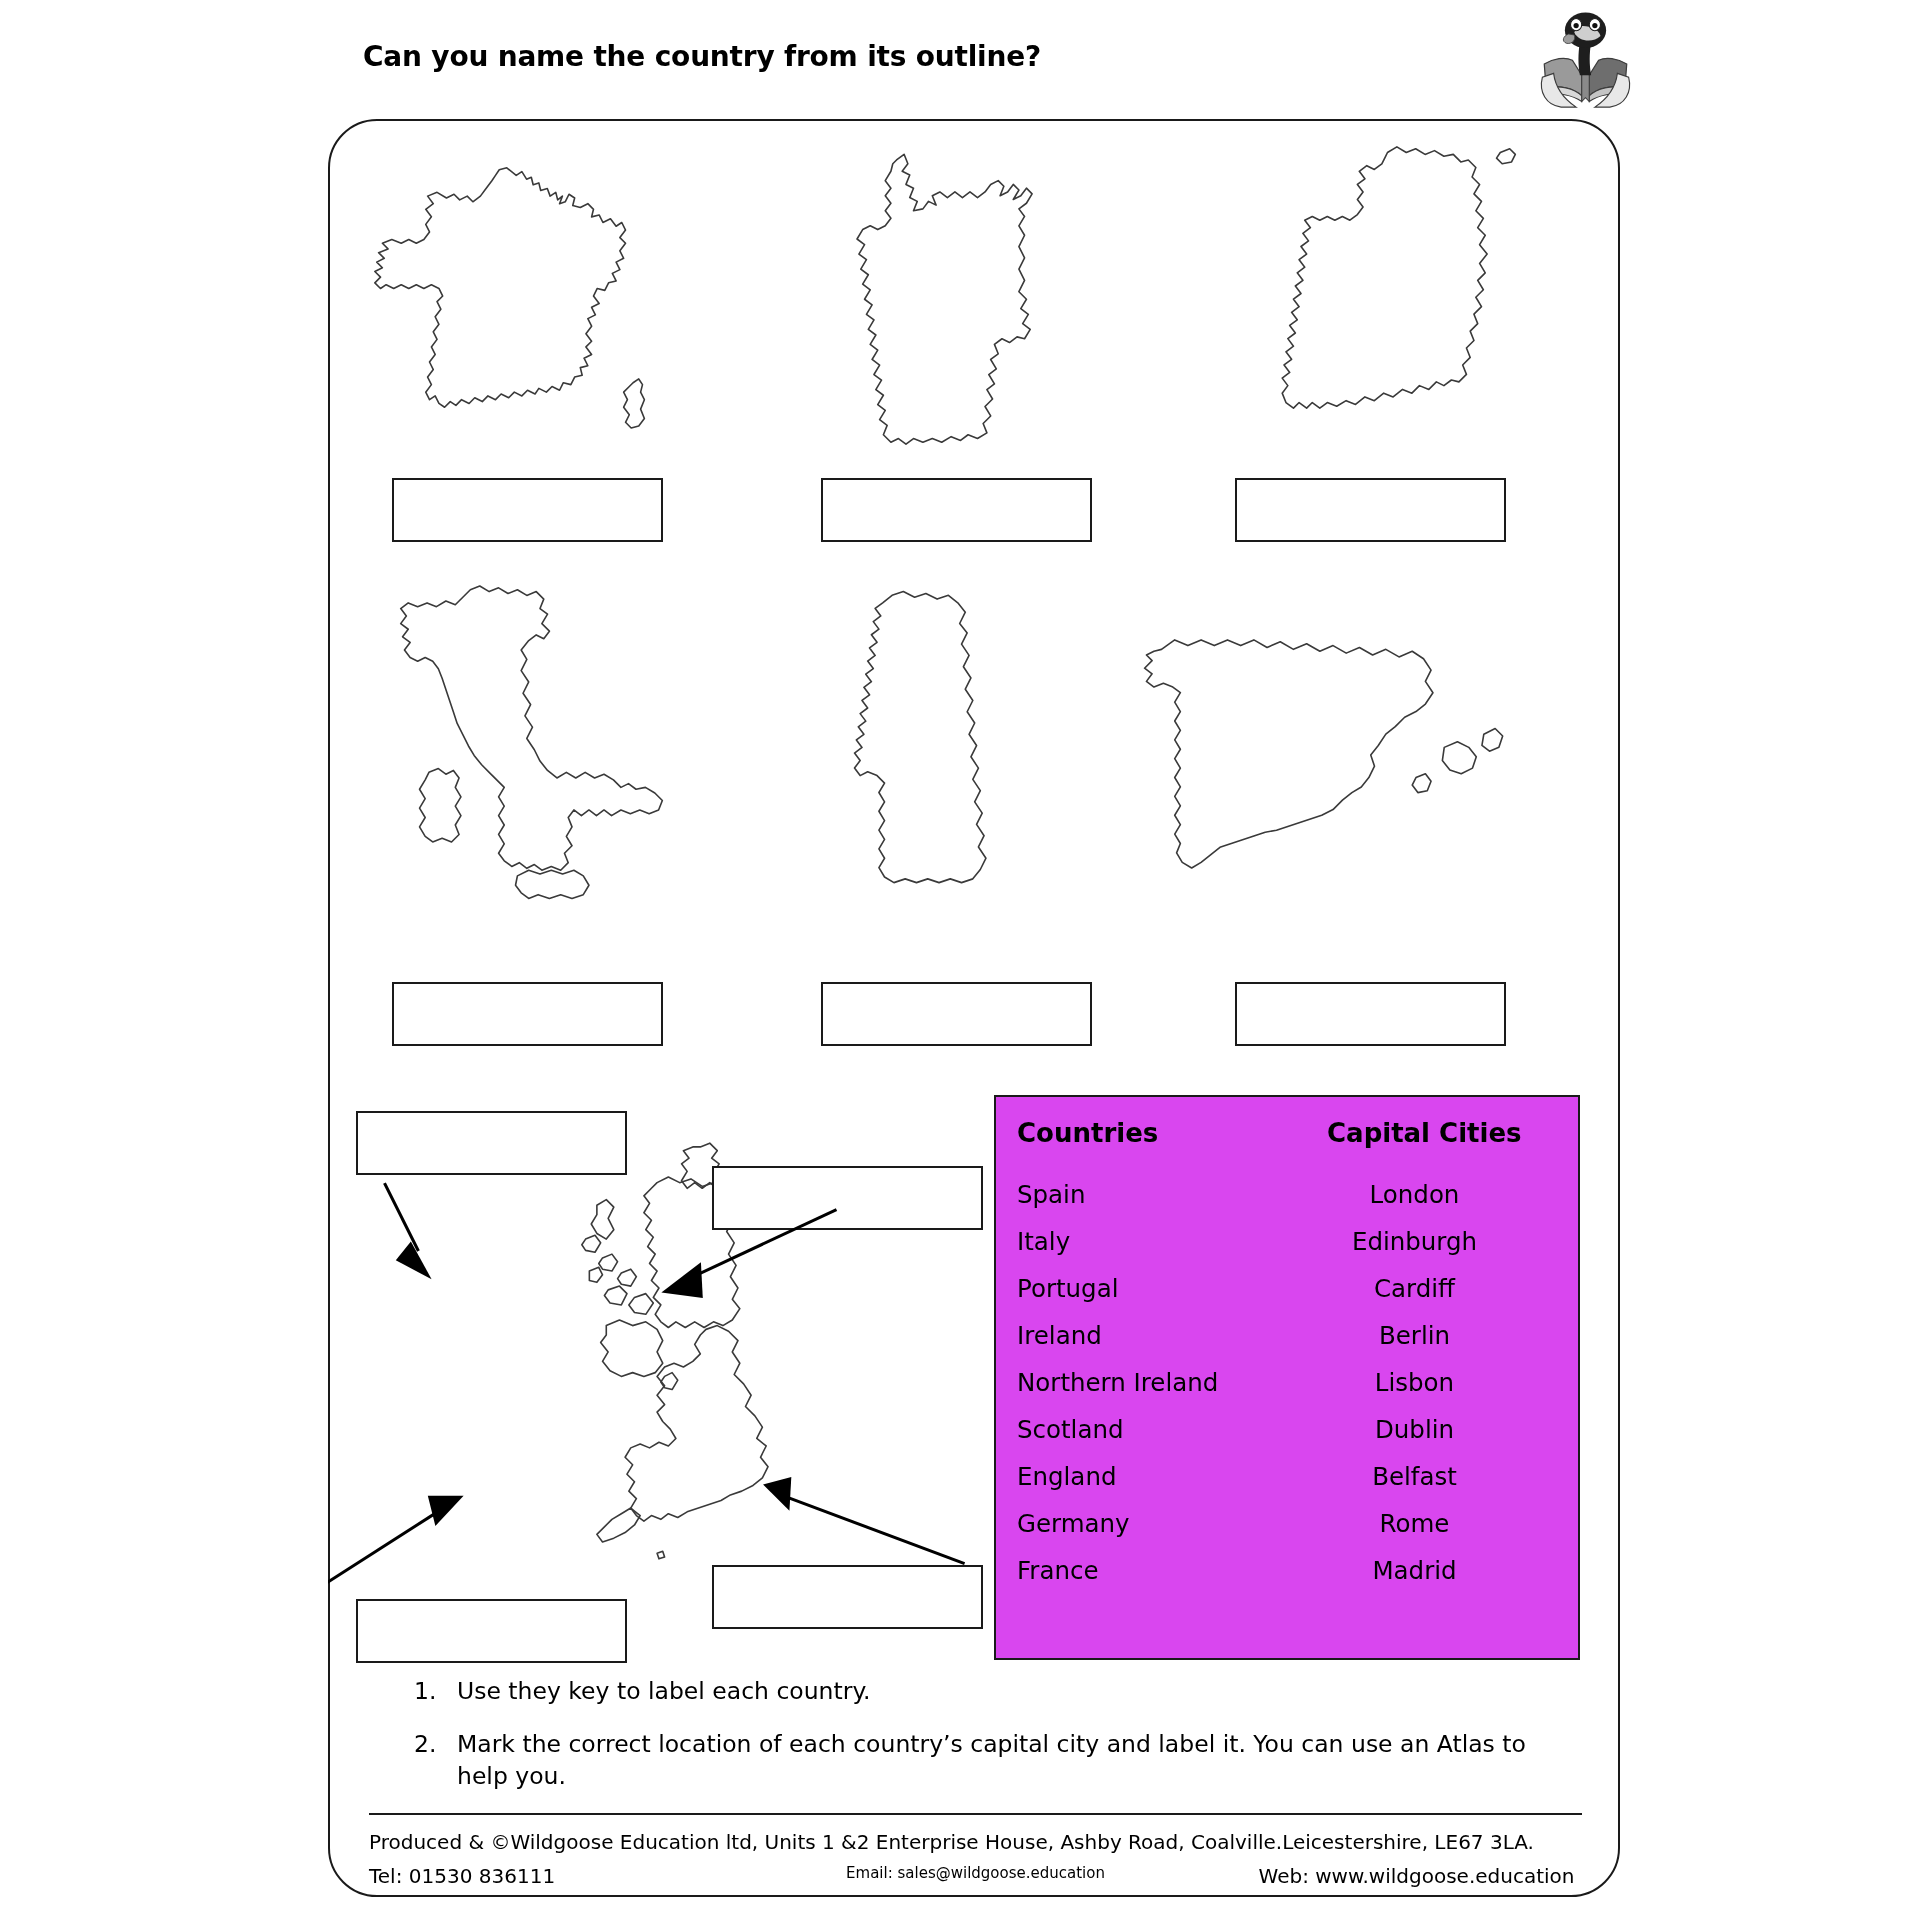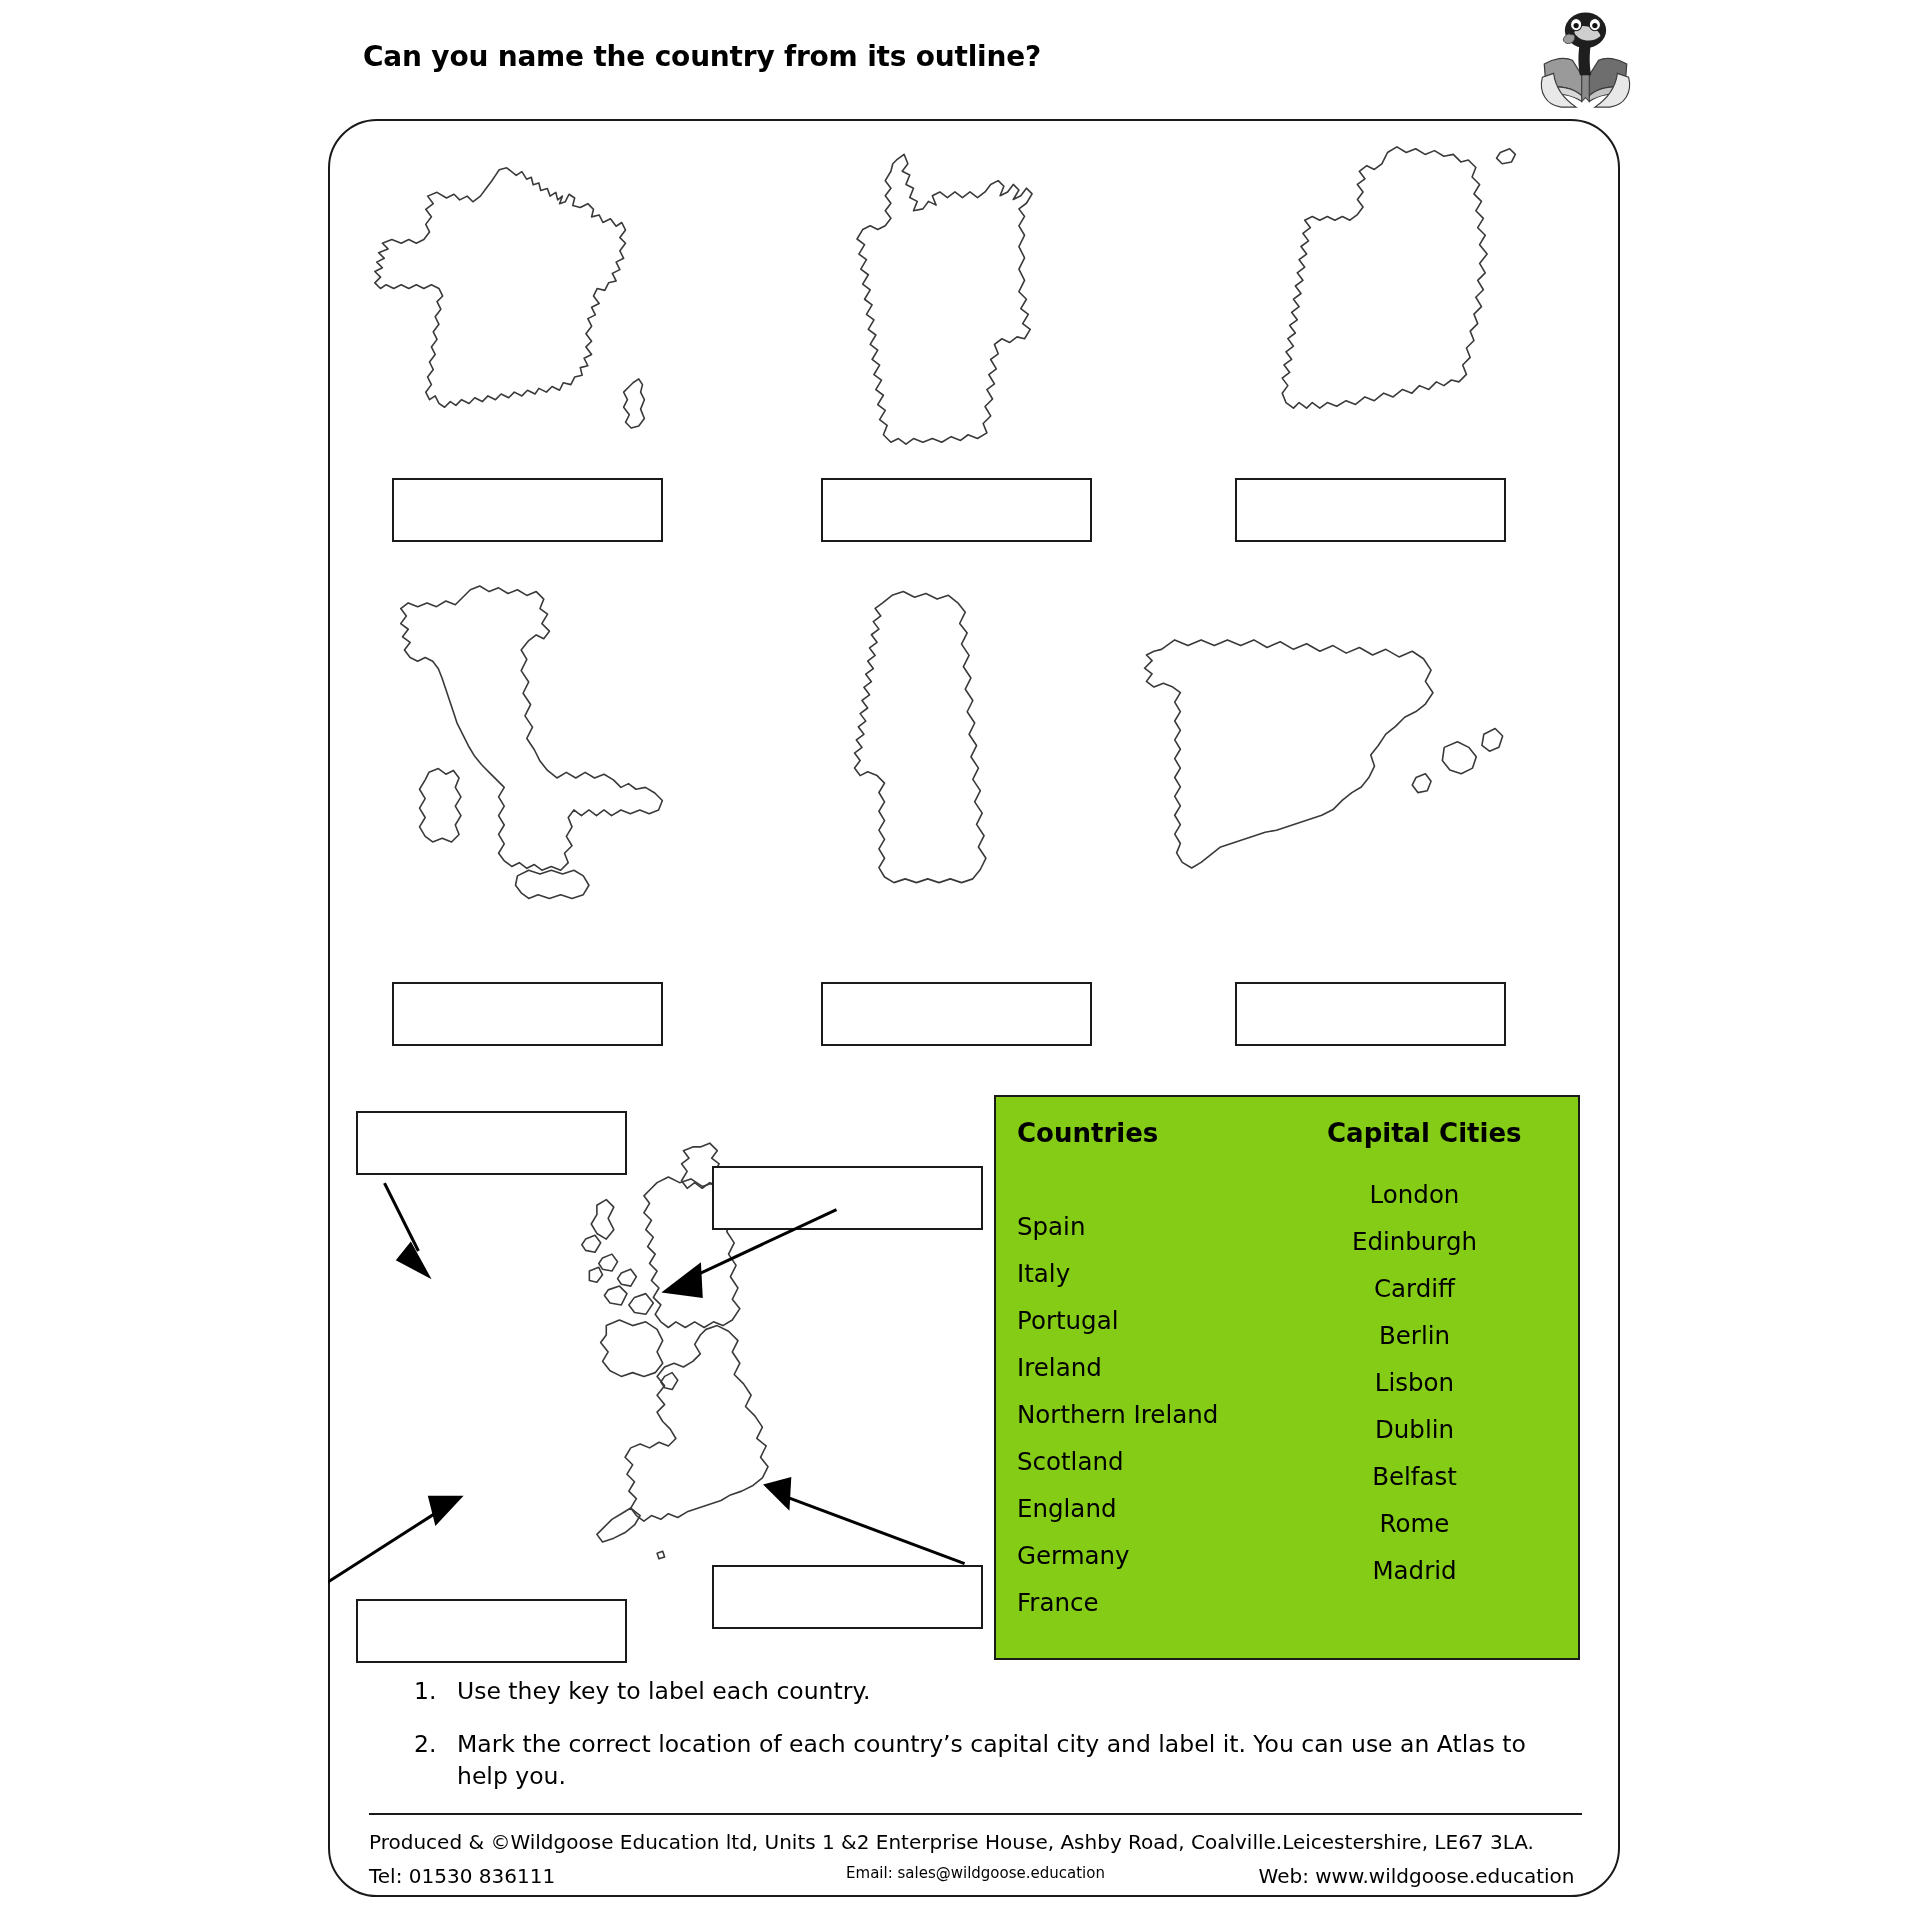--- a/index.html
+++ b/index.html
@@ -101,21 +101,21 @@
 
   
   .key-table {
     position: absolute;
     left: 994px;
     top: 1095px;
     width: 586px;
     height: 565px;
     border: 2.8px solid #1a1a1a;
     box-sizing: border-box;
-    background: #84cc16;
+    background: #d946ef;
   }
   .key-head {
     position: absolute;
     top: 21px;
     left: 0;
     width: 100%;
     height: 43px;
   }
   .key-head .col-countries {
     position: absolute;
@@ -137,21 +137,20 @@
   }
   .key-row {
     position: relative;
     height: 47px;
   }
   .key-row .country {
     position: absolute;
     left: 21px;
     top: 0;
     font-size: 24.5px;
-    margin-top: 32px;
   }
   .key-row .capital-wrap {
     position: absolute;
     left: 282px;
     width: 273px;
     top: 0;
     text-align: center;
     font-size: 24.5px;
     white-space: nowrap;
   }

